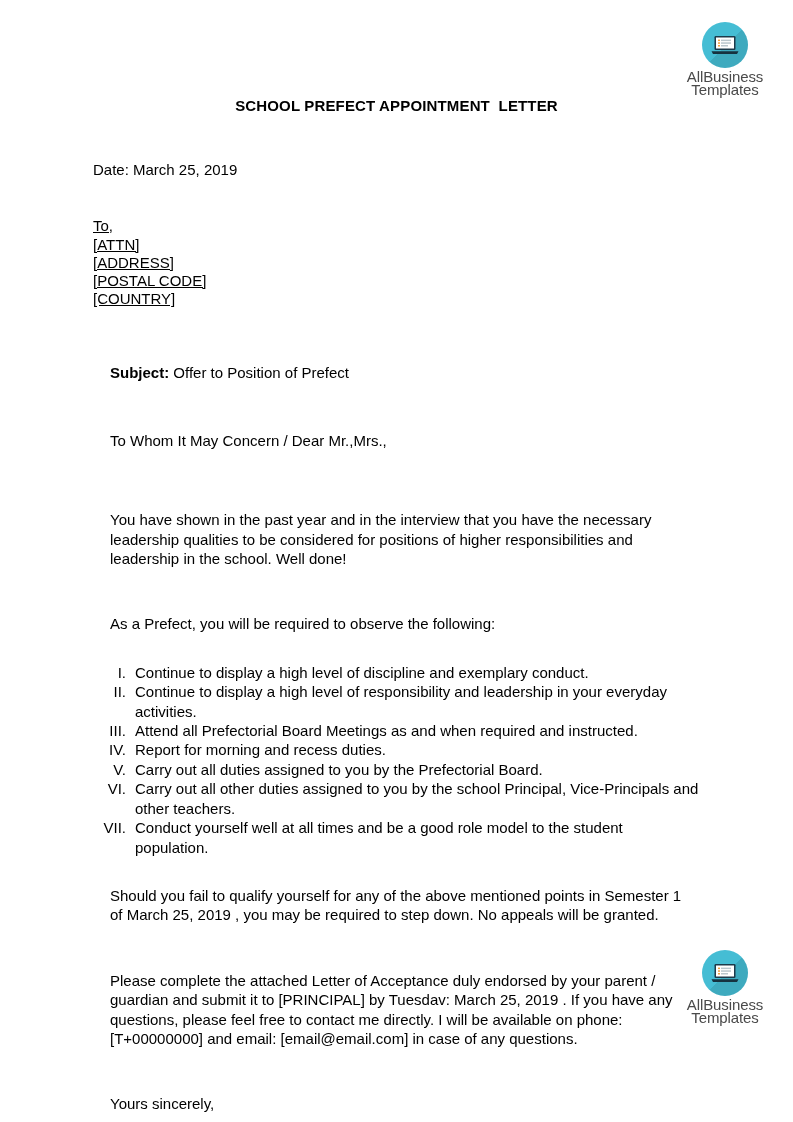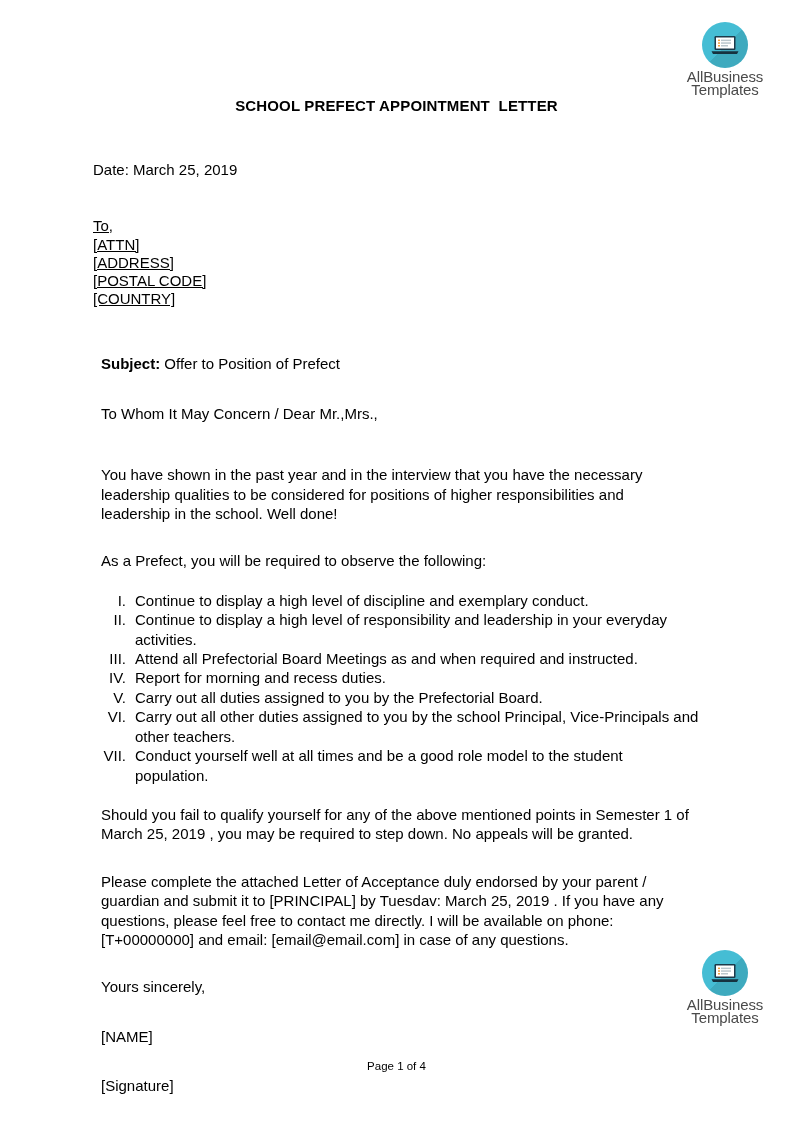--- a/index.html
+++ b/index.html
@@ -89,21 +89,21 @@
   .gap-38 { height: 38px; }
   .gap-28 { height: 28px; }
   .gap-14 { height: 14px; }
   .gap-12 { height: 12px; }
 
   .addr-line { margin: 0; line-height: 18.2px; text-decoration: underline; }
 
   .subject-label { font-weight: bold; }
 
   p.para {
-    margin: 8px;
+    margin: 17px;
     line-height: 19.4px;
   }
 
   
   ol.roman-list {
     list-style: none;
     margin: 0;
     padding: 0;
   }
   ol.roman-list li {
@@ -268,15 +268,14 @@
         <rect x="11" y="11" width="7" height="1.5" fill="#b9c6cc"></rect>
         <path d="M1.5 17.2 L28.5 17.2 L27 20 L3 20 Z" fill="#16323f"></path>
       </svg>
     </div>
     <div class="logo-text">
       <span>AllBusiness</span>
       <span>Templates</span>
     </div>
   </div>
 
-  <div class="page-number">Page 1 of 4</div>
 
 </div>
 
 </body></html>

